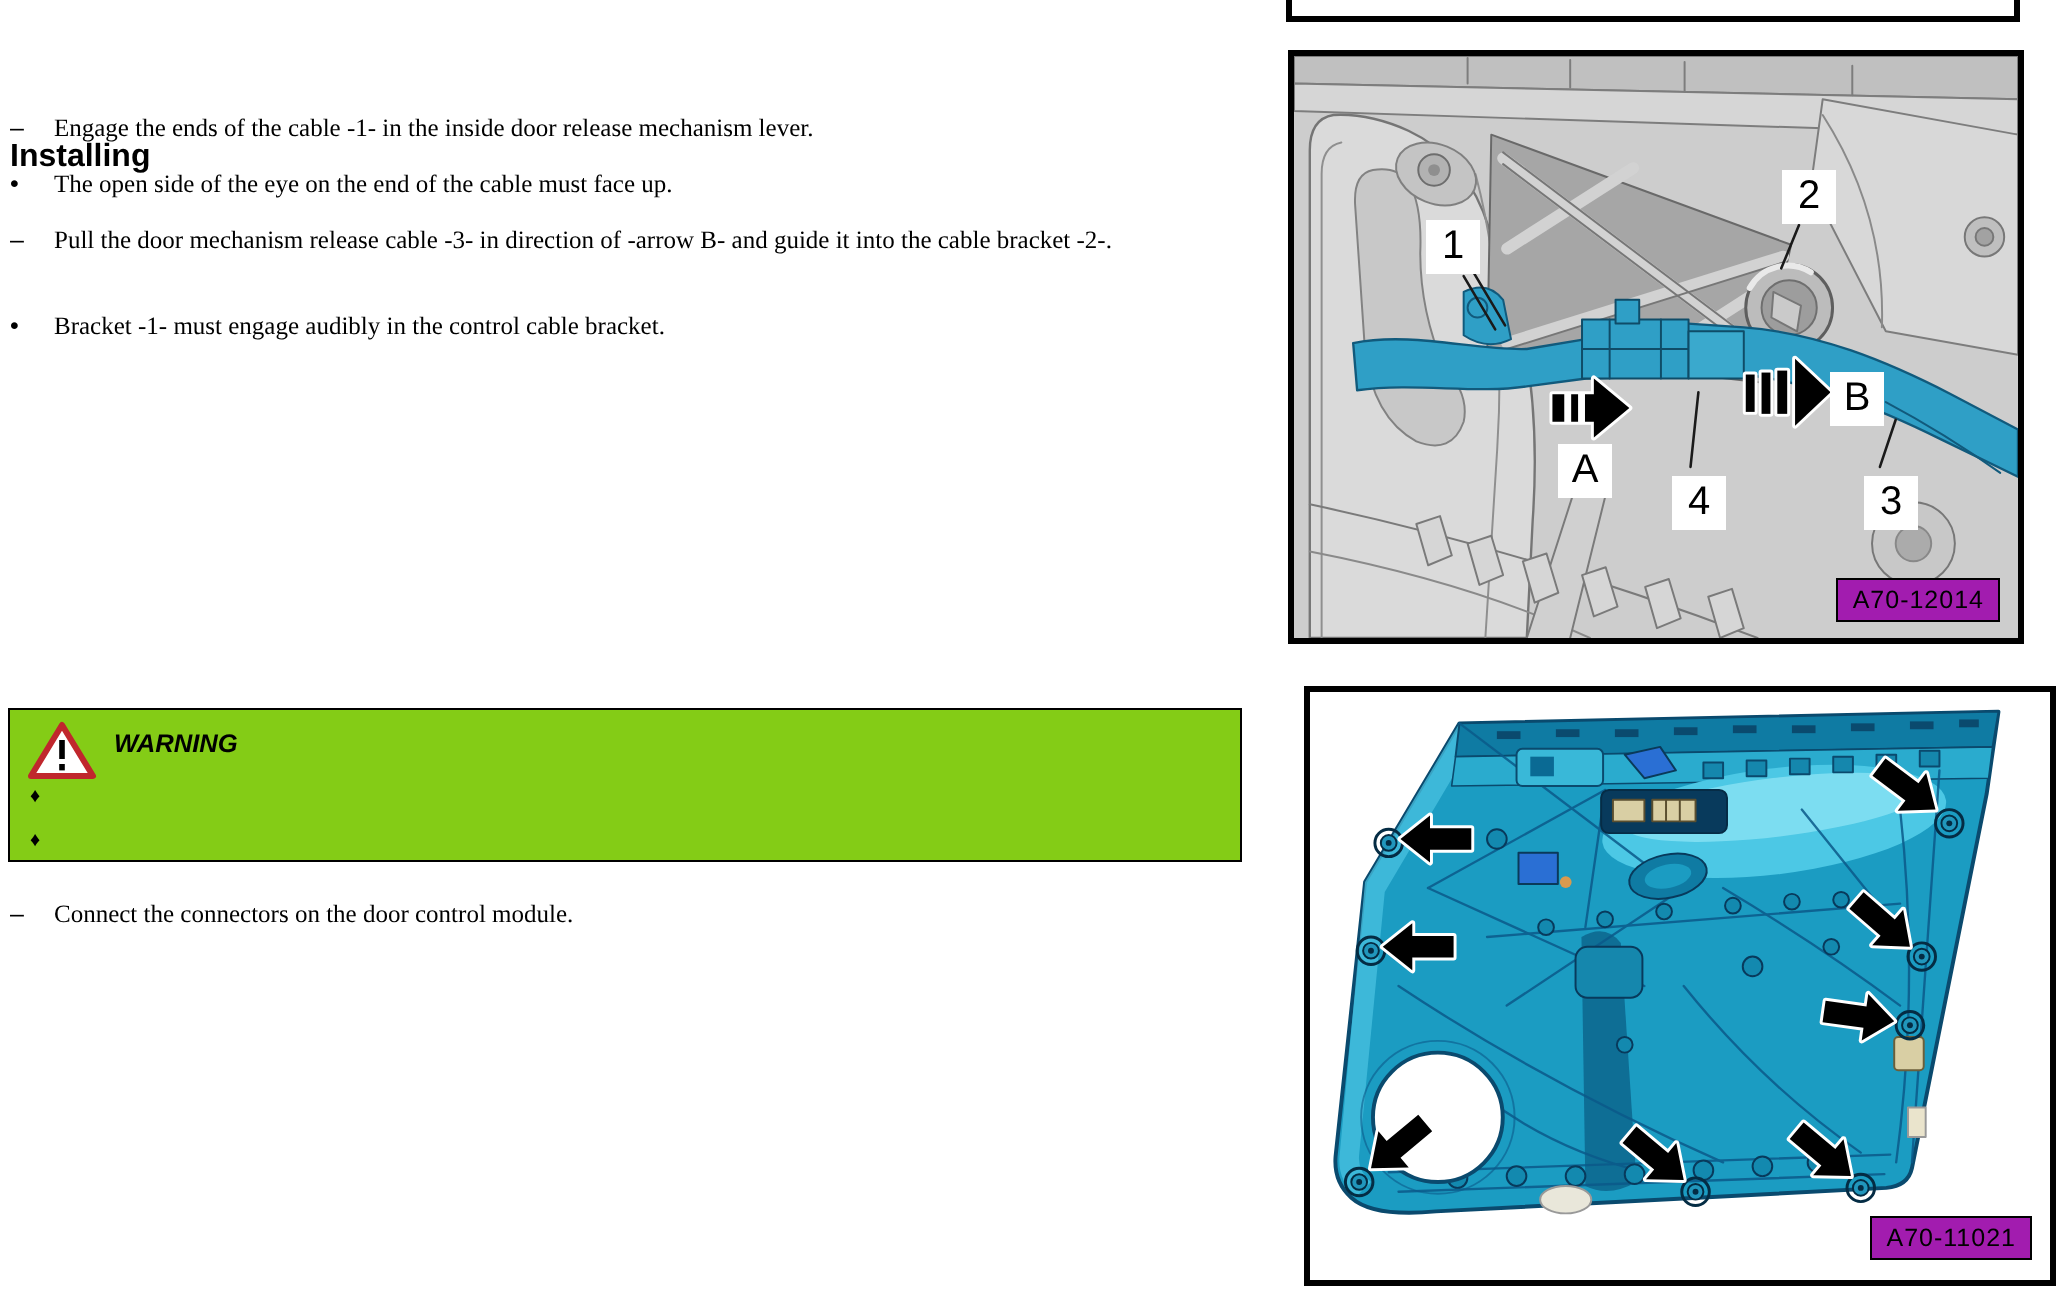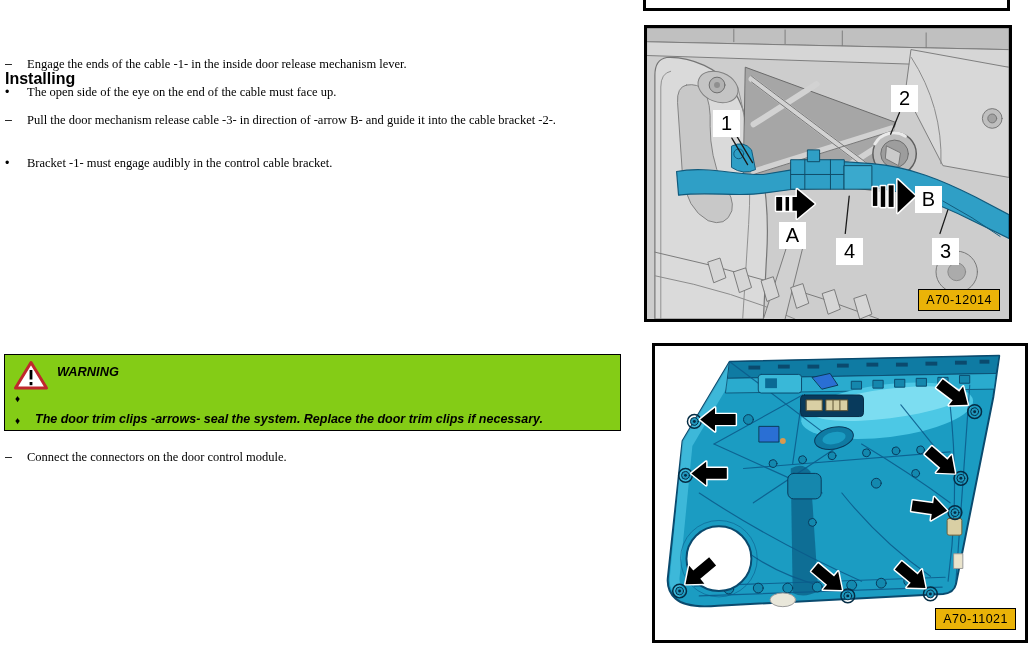--- a/index.html
+++ b/index.html
@@ -18,21 +18,21 @@
   .warn-item .bullet{flex:0 0 20px;font-size:10px;padding-top:2px;}
   
   .frame{box-sizing:border-box;border:3px solid #000;background:#fff;}
   .fig-partial{left:643px;top:0;width:367px;height:11px;border-top:none;}
   .fig1{left:644px;top:25px;width:368px;height:297px;}
   .fig2{left:652px;top:343px;width:376px;height:300px;}
   .fig1 svg,.fig2 svg{position:absolute;left:0;top:0;}
   
   .callout{position:absolute;width:27px;height:27px;background:#fff;color:#000;
            font-size:20px;line-height:27px;text-align:center;z-index:3;}
-  .codebox{position:absolute;right:9px;bottom:8px;background:#eab308;border:1px solid #000;
+  .codebox{position:absolute;right:9px;bottom:8px;background:#a21caf;border:1px solid #000;
            font-size:12.5px;line-height:18px;padding:1px 7px;letter-spacing:.5px;z-index:3;}
   .blk{fill:#000;stroke:#fff;stroke-width:3;paint-order:stroke;stroke-linejoin:round;}
 </style>
 </head>
 <body>
 
 <div class="abs heading">Installing</div>
 
 <div class="abs step" style="top:55px">
   <span class="bullet">–</span>
@@ -56,21 +56,20 @@
     <path d="M18 2.5 L33.5 28 L2.5 28 Z" fill="#fff" stroke="#c0272d" stroke-width="3" stroke-linejoin="round"></path>
     <rect x="16.6" y="10" width="2.8" height="9.5" fill="#000"></rect>
     <rect x="16.6" y="22" width="2.8" height="3.2" fill="#000"></rect>
   </svg>
   <div class="abs warn-title">WARNING</div>
   <div class="abs warn-item" style="top:34px">
     <span class="bullet">♦</span>
   </div>
   <div class="abs warn-item" style="top:56px">
     <span class="bullet">♦</span>
-    <span class="txt">The door trim clips -arrows- seal the system. Replace the door trim clips if necessary.</span>
   </div>
 </div>
 
 <div class="abs step" style="top:448px">
   <span class="bullet">–</span>
   <span class="txt">Connect the connectors on the door control module.</span>
 </div>
 
 <div class="abs frame fig-partial"></div>
 

